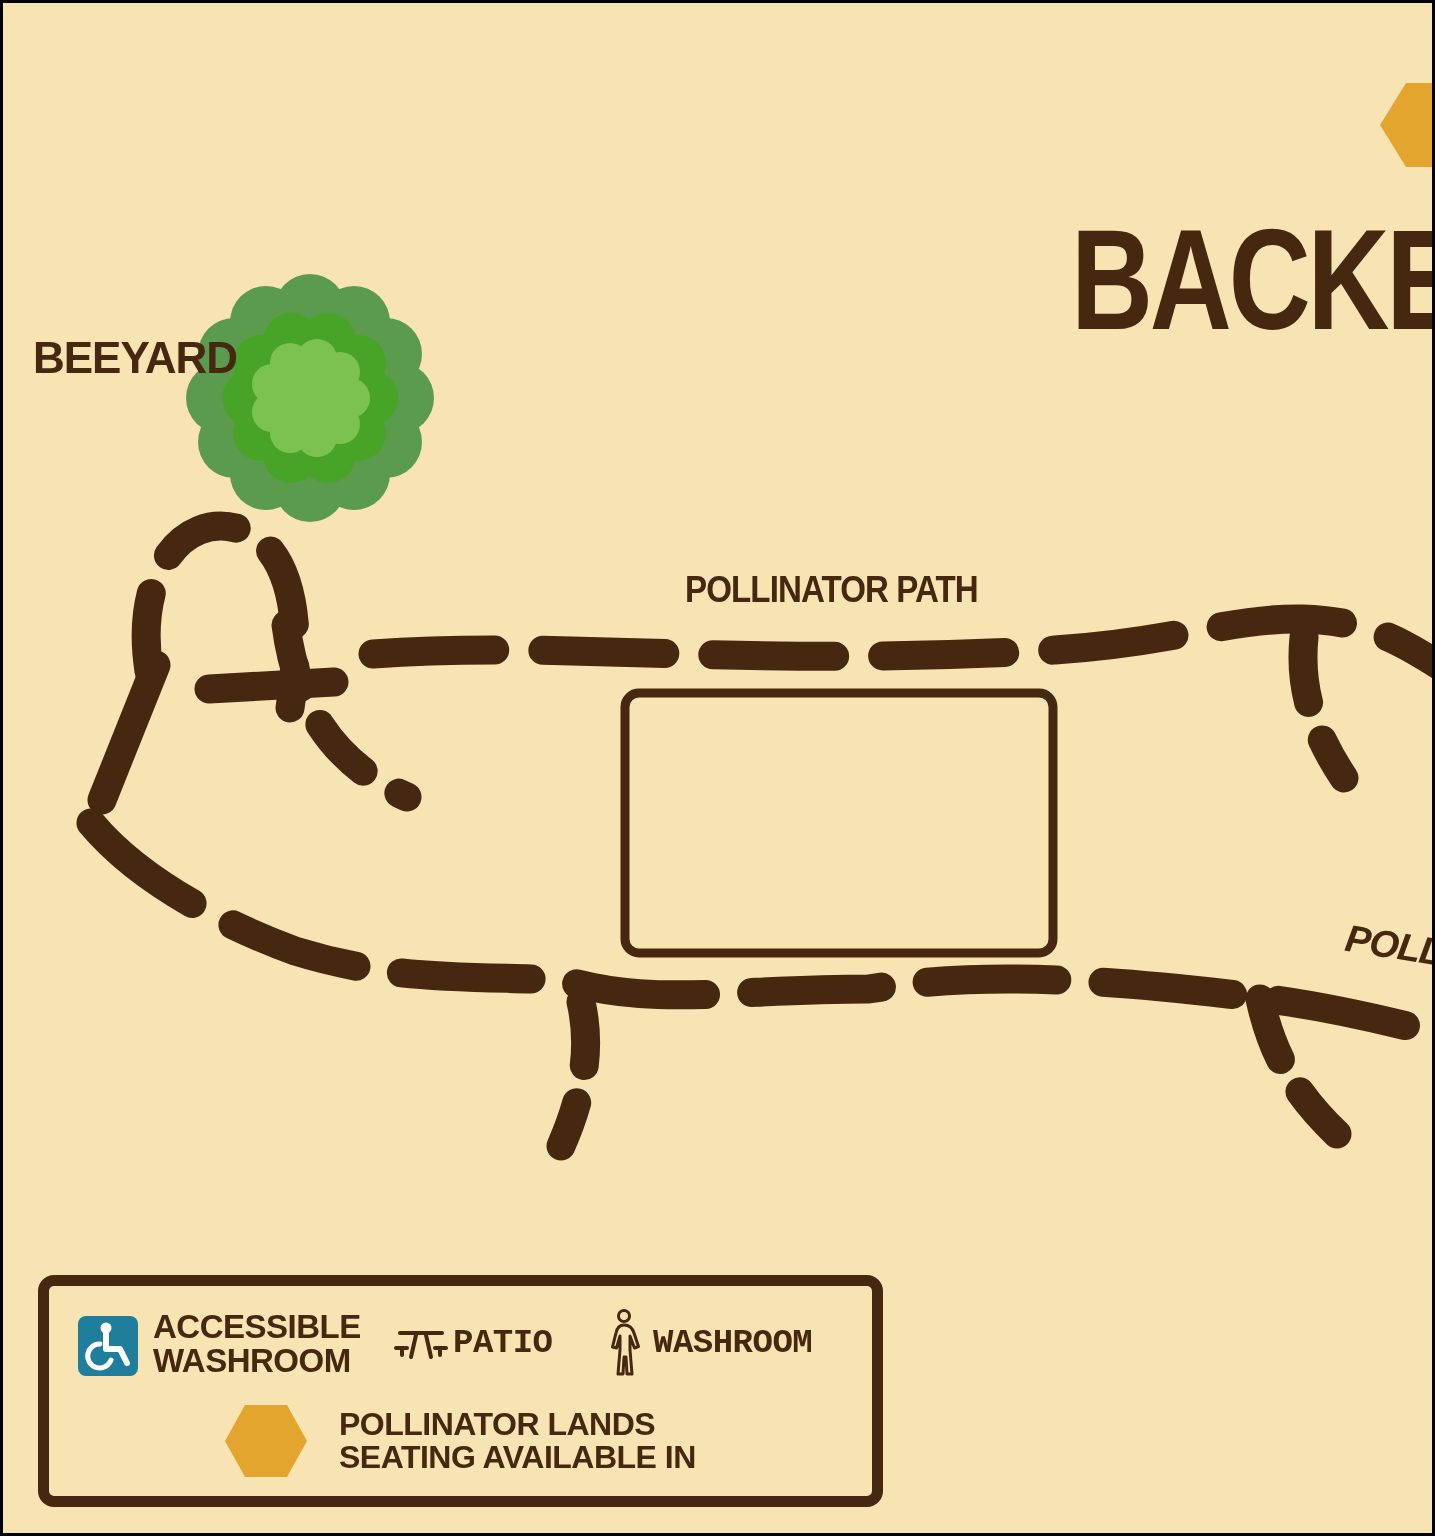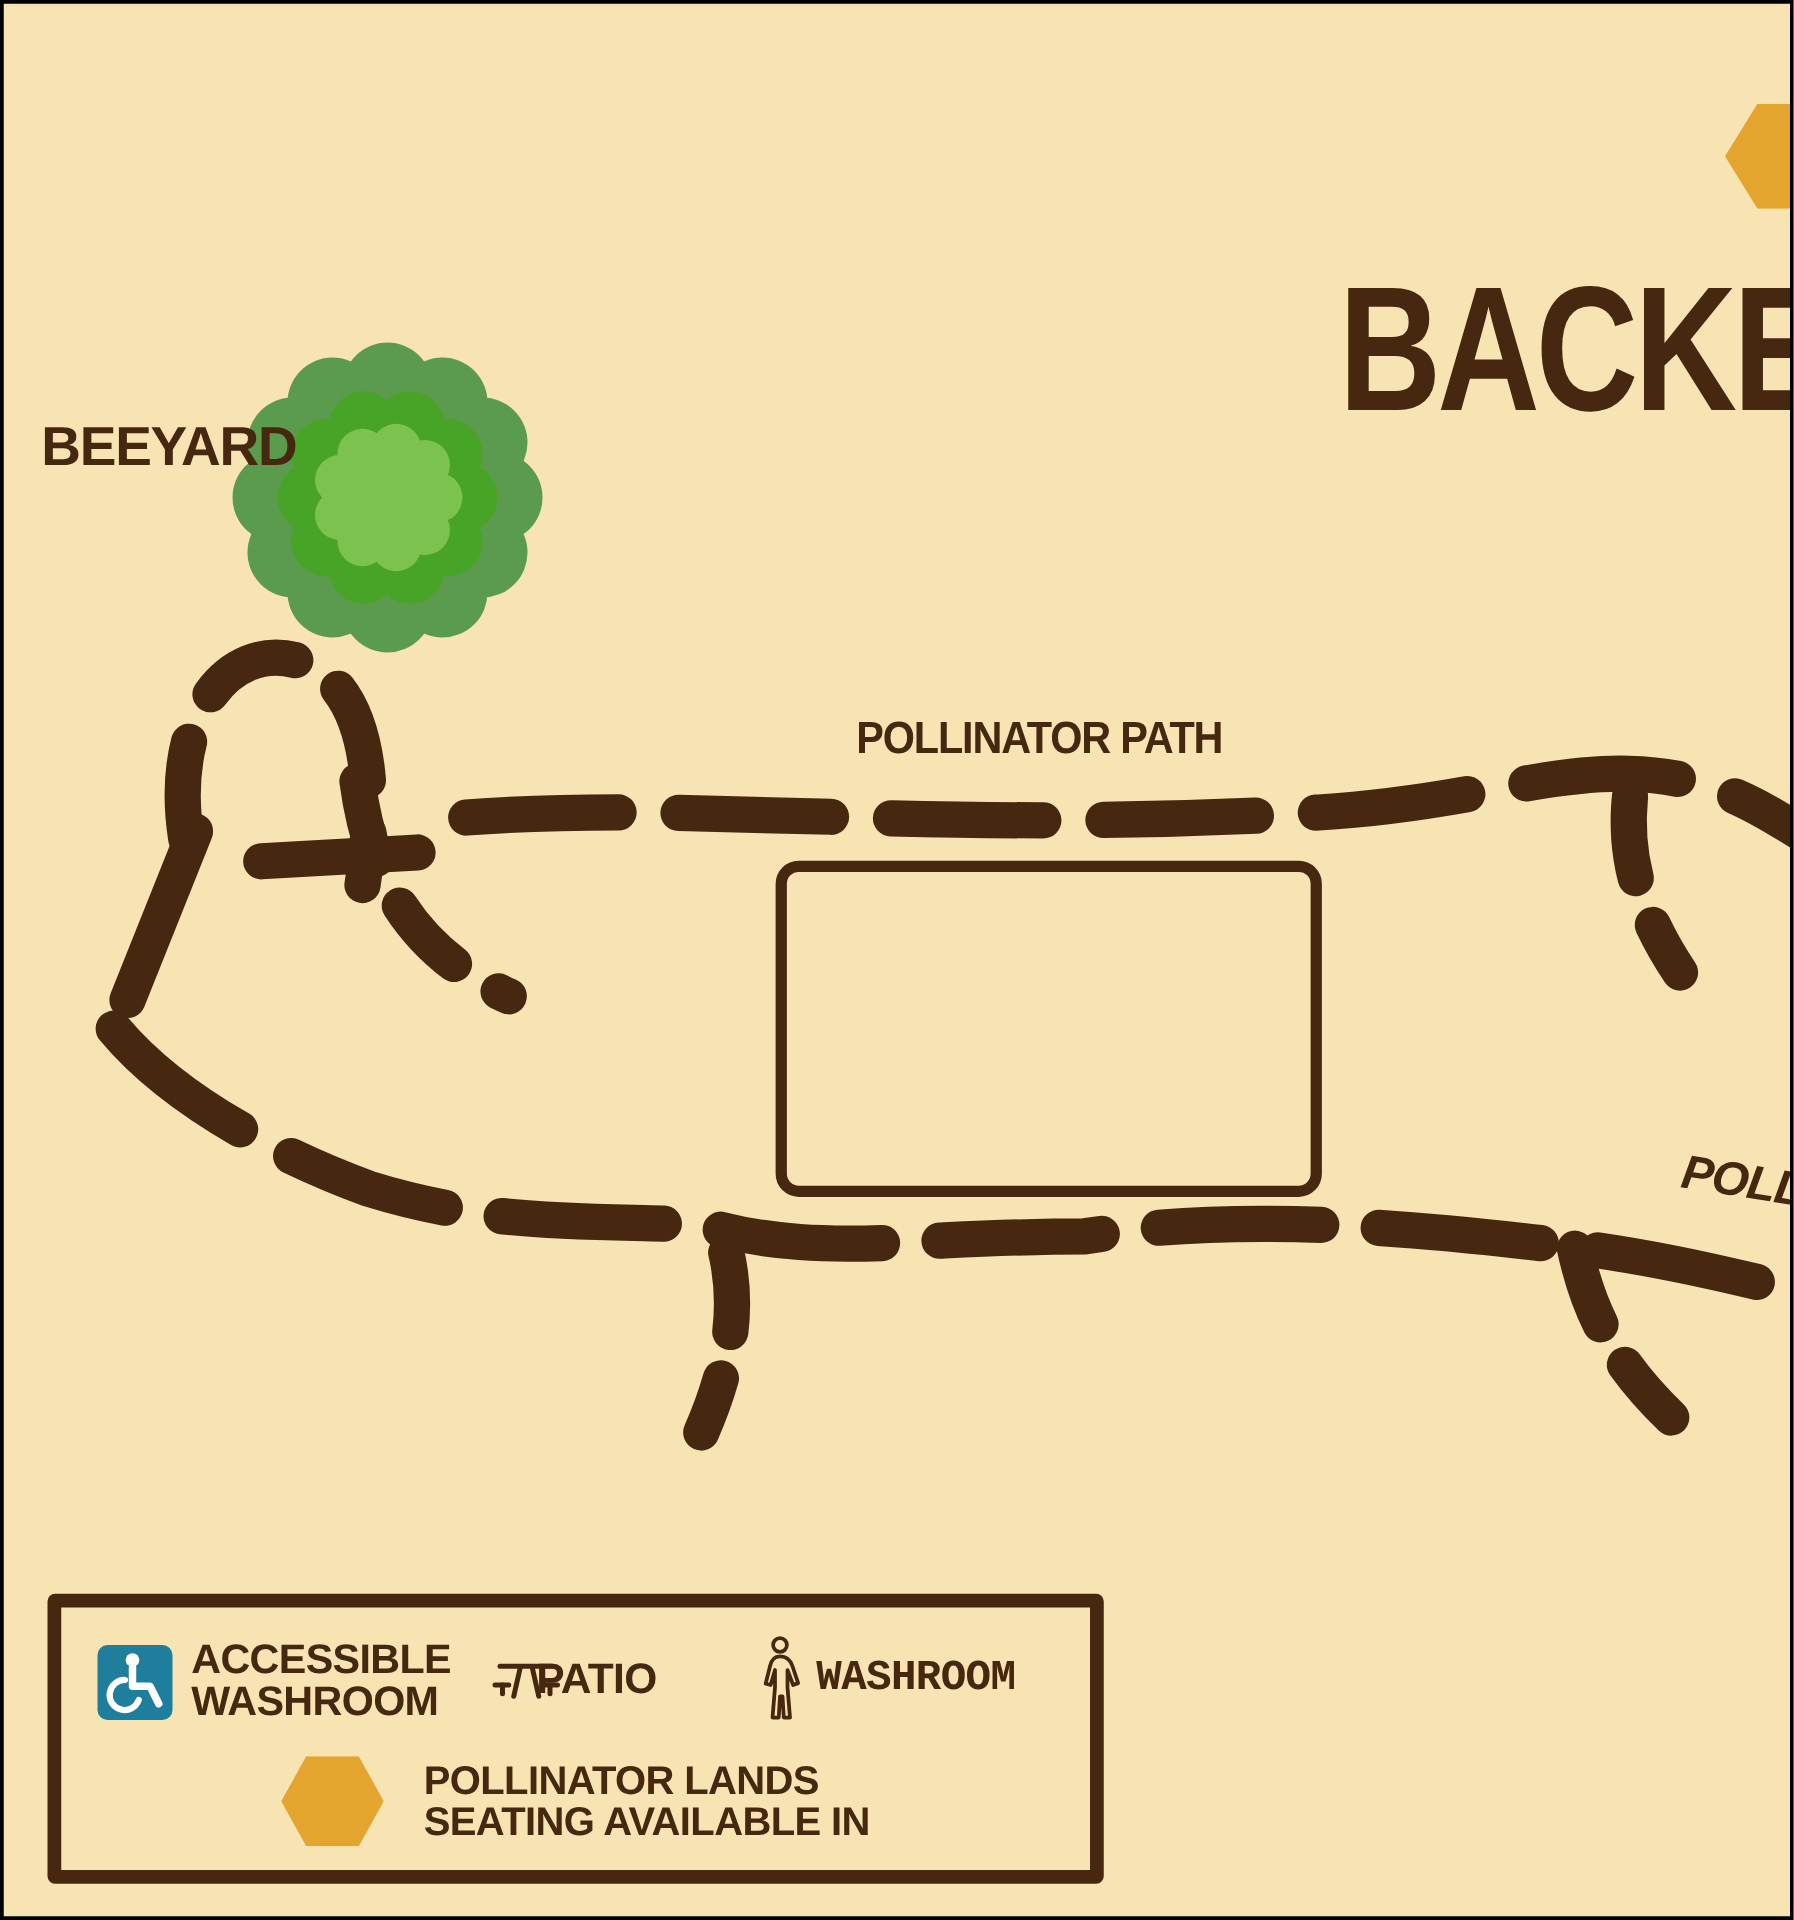--- a/index.html
+++ b/index.html
@@ -27,31 +27,31 @@
   .polli{
     left:1346px;top:914px;font-size:38px;font-style:italic;letter-spacing:-1px;
     transform:rotate(9deg);transform-origin:left top;
   }
 
   svg.layer{position:absolute;left:0;top:0;}
 
   
   .legend{
     left:35px;top:1272px;width:845px;height:232px;
-    border:11px solid #45280F;border-radius:6px;
+    border:11px solid #45280F;border-radius:16px;
     box-sizing:border-box;
   }
   .legend .item-text{position:absolute;font-weight:700;color:#45280F;line-height:1.02;letter-spacing:-0.5px;}
   .park-badge{
     position:absolute;left:29px;top:30px;width:60px;height:60px;
     background:#1F7E9B;border-radius:8px;
   }
   .park-text{left:104px;top:24px;font-size:33px;}
   .picnic{position:absolute;left:344px;top:40px;}
-  .patio-text{left:380px;top:40px;font-size:34px;}
+  .patio-text{left:404px;top:40px;font-size:34px;font-family:Liberation Mono, monospace;}
   .wash{position:absolute;left:556px;top:22px;}
   .wash-text{left:604px;top:40px;font-size:34px;font-family:Liberation Mono, monospace;}
   .hex-leg{position:absolute;left:176px;top:119px;}
   .seat-text{left:290px;top:122px;font-size:32px;line-height:1.1;}
 
   .corner-hex{position:absolute;right:-58px;top:80px;}
 </style>
 </head>
 <body>
 

